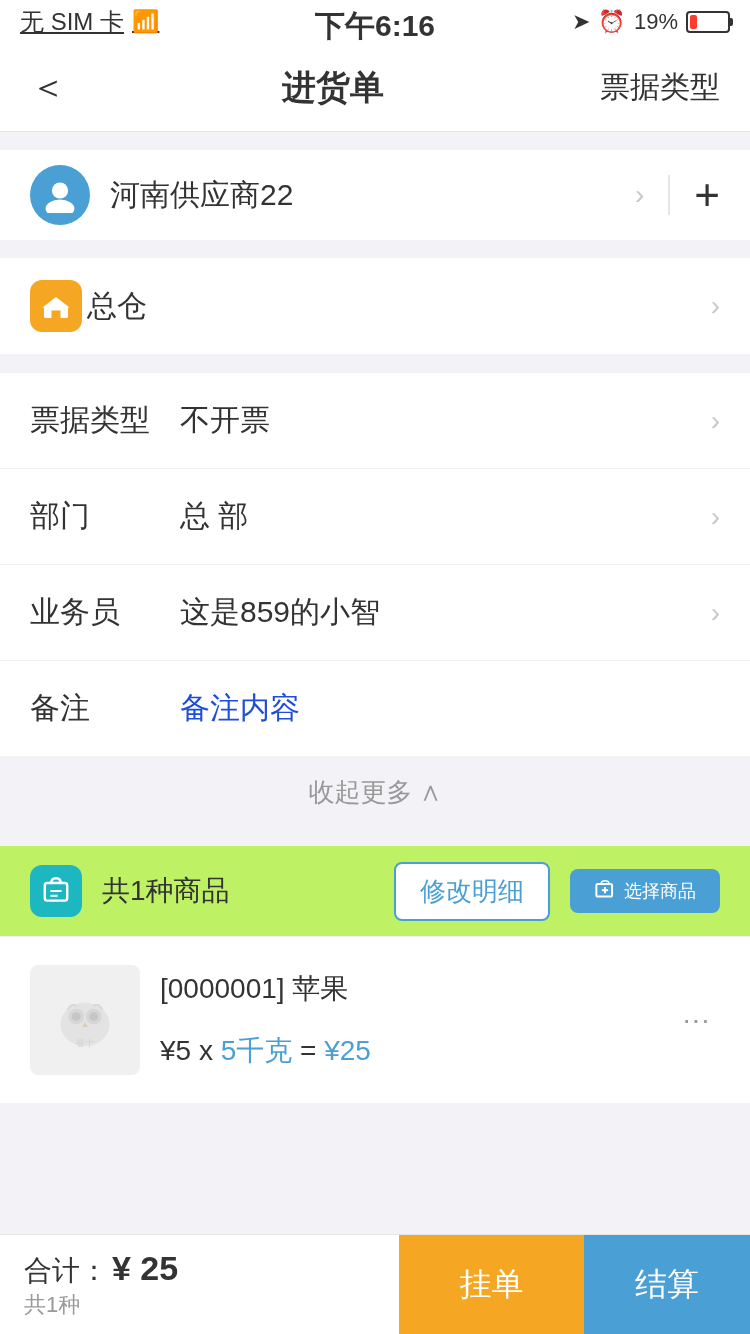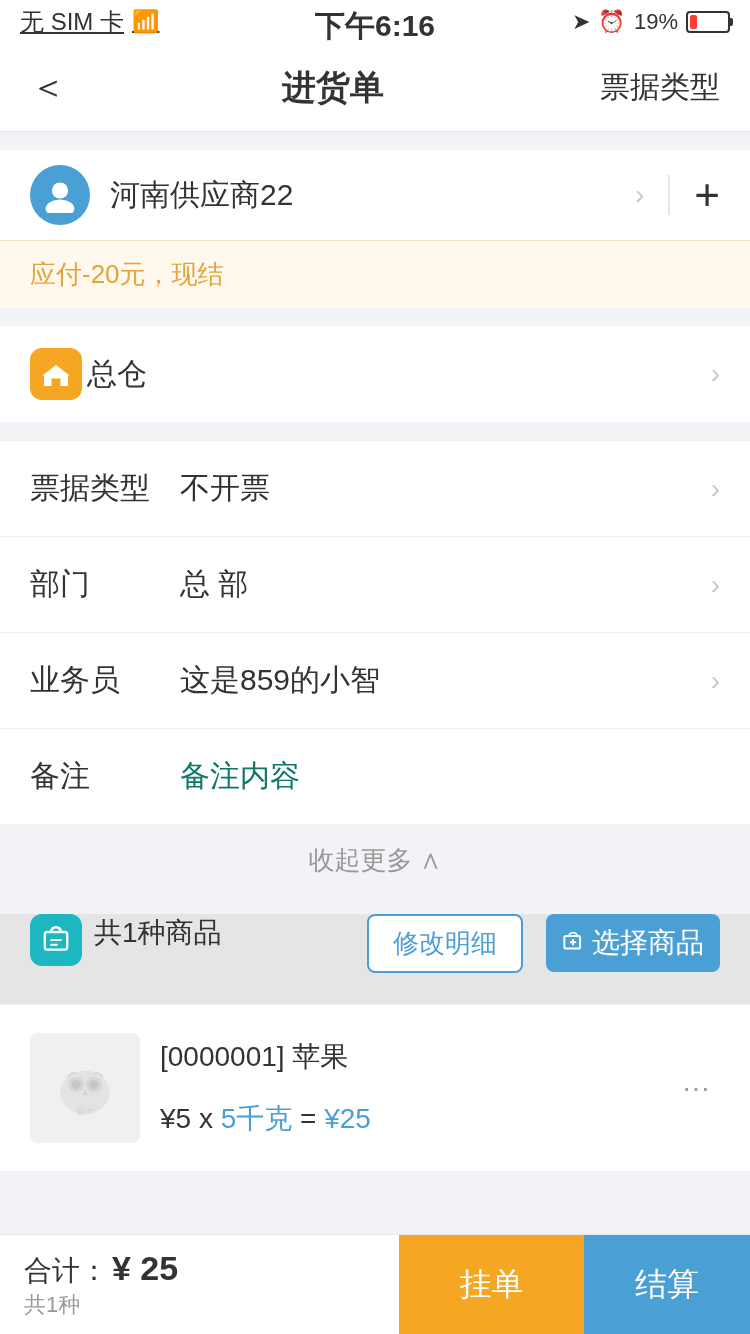--- a/index.html
+++ b/index.html
@@ -218,21 +218,21 @@
     }
     .form-value {
       flex: 1;
       font-size: 30px;
       color: #333;
       margin-left: 20px;
     }
     .form-placeholder {
       flex: 1;
       font-size: 30px;
-      color: #0f766e;
+      color: #1d4ed8;
       margin-left: 20px;
     }
     .form-chevron {
       color: #c7c7cc;
       font-size: 28px;
     }
 
     
     .collapse-toggle {
       display: flex;
@@ -242,25 +242,25 @@
       background: #f2f2f7;
       font-size: 26px;
       color: #999;
       cursor: pointer;
       gap: 8px;
     }
 
     
     .products-header {
       display: flex;
-      align-items: flex-start;
+      align-items: center;
       padding: 0 30px;
       height: 90px;
-      background: #e5e5e5;
-      gap: 12px;
+      background: #bef264;
+      gap: 20px;
     }
     .products-icon {
       width: 52px;
       height: 52px;
       border-radius: 12px;
       background: #1db7c2;
       display: flex;
       align-items: center;
       justify-content: center;
       color: #fff;
@@ -275,30 +275,29 @@
       border: 2px solid #4a9fd4;
       border-radius: 8px;
       padding: 10px 24px;
       font-size: 26px;
       color: #4a9fd4;
       background: #fff;
       cursor: pointer;
     }
     .btn-primary {
       border-radius: 8px;
-      padding: 10px 16px;
-      font-size: 28px;
+      padding: 10px 24px;
+      font-size: 18px;
       color: #fff;
       background: #4a9fd4;
       border: none;
       cursor: pointer;
       display: flex;
       align-items: center;
       gap: 8px;
-      margin-left: 11px;
     }
 
     
     .product-item {
       display: flex;
       align-items: center;
       padding: 28px 30px;
       background: #fff;
       border-top: 1px solid #f0f0f0;
       gap: 20px;
@@ -435,21 +434,20 @@
       <svg viewBox="0 0 40 40" width="36" height="36">
         <circle cx="20" cy="15" r="9" fill="white"></circle>
         <ellipse cx="20" cy="35" rx="16" ry="10" fill="white"></ellipse>
       </svg>
     </div>
     <span class="supplier-name">河南供应商22</span>
     <span class="supplier-chevron">›</span>
     <div class="supplier-divider"></div>
     <span class="supplier-add">+</span>
   </div>
-  <div class="warning-banner">应付-20元，现结</div>
 </div>
 
 <div class="section-gap"></div>
 
 <div class="card">
   <div class="row-item">
     <div class="row-icon">
       <svg viewBox="0 0 40 40" width="30" height="30">
         <rect x="4" y="20" width="32" height="16" fill="white" rx="2"></rect>
         <polygon points="2,22 20,8 38,22" fill="white"></polygon>

